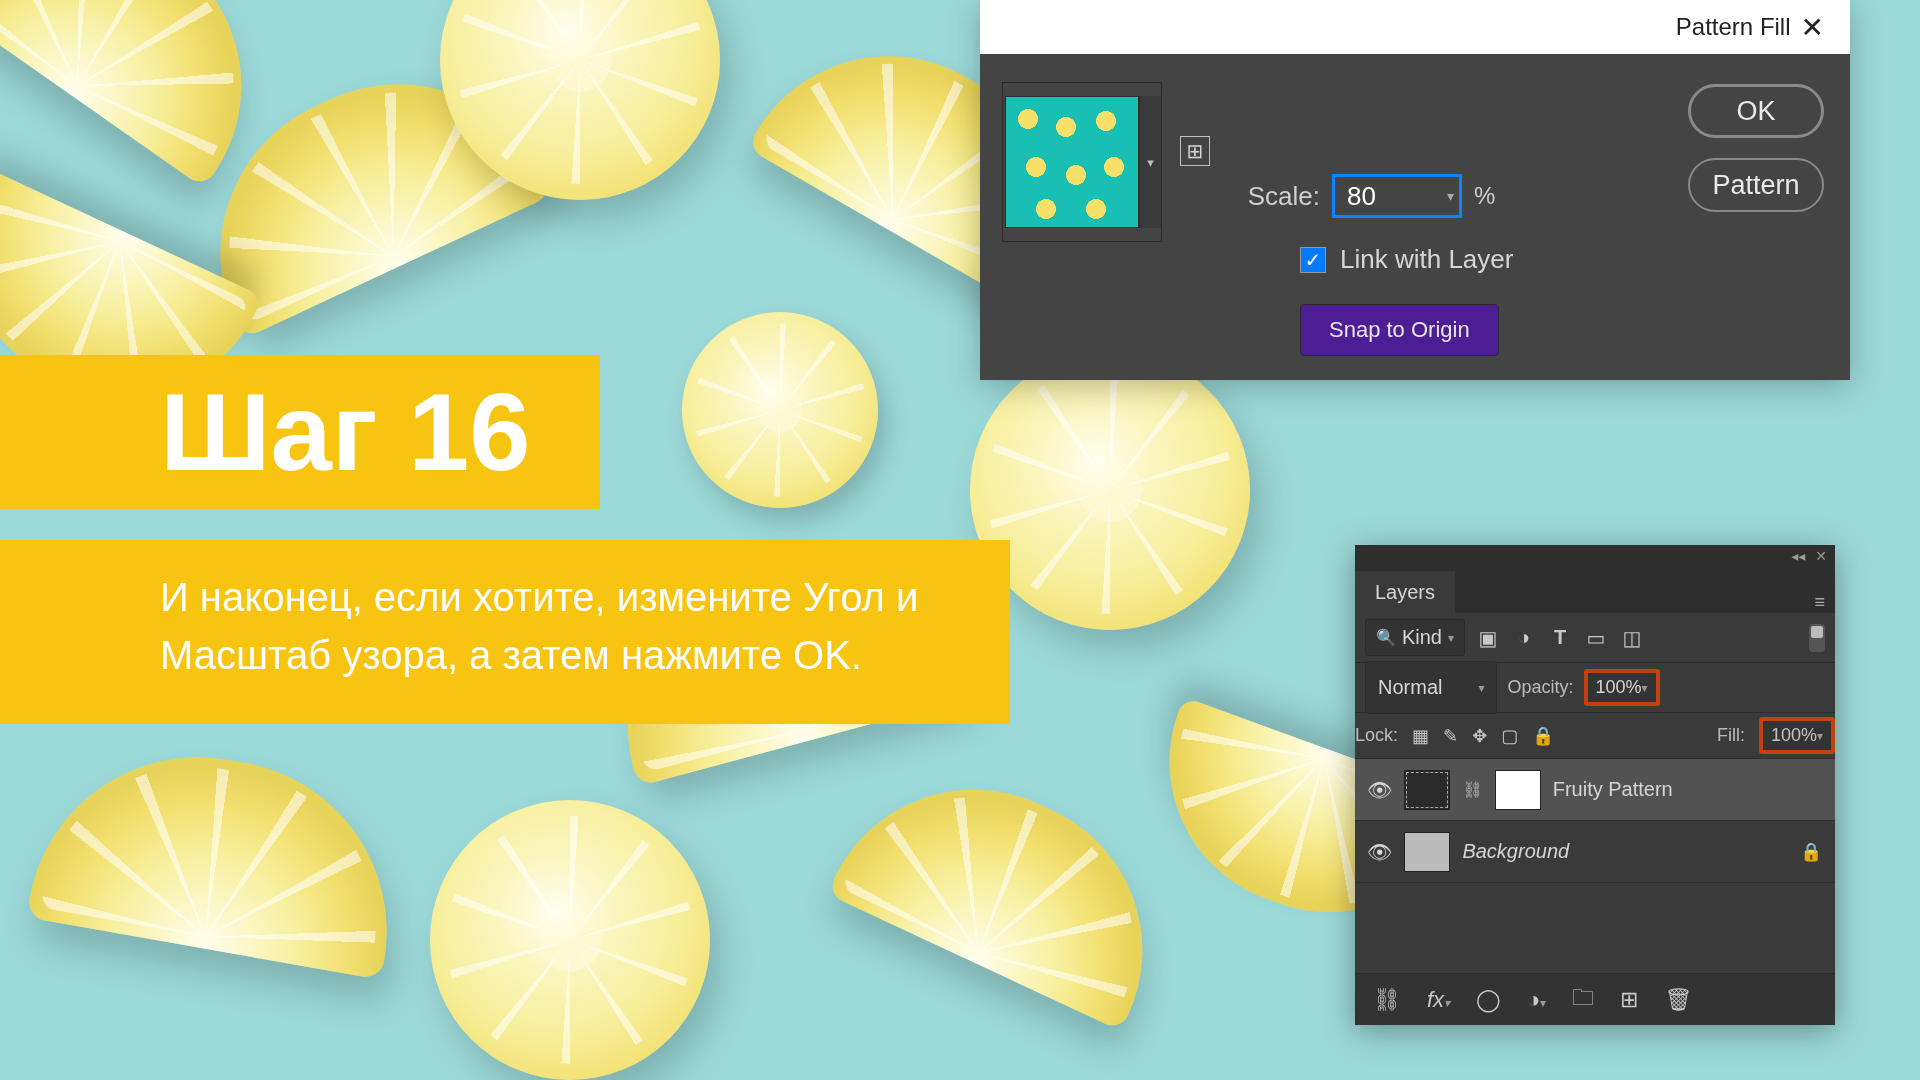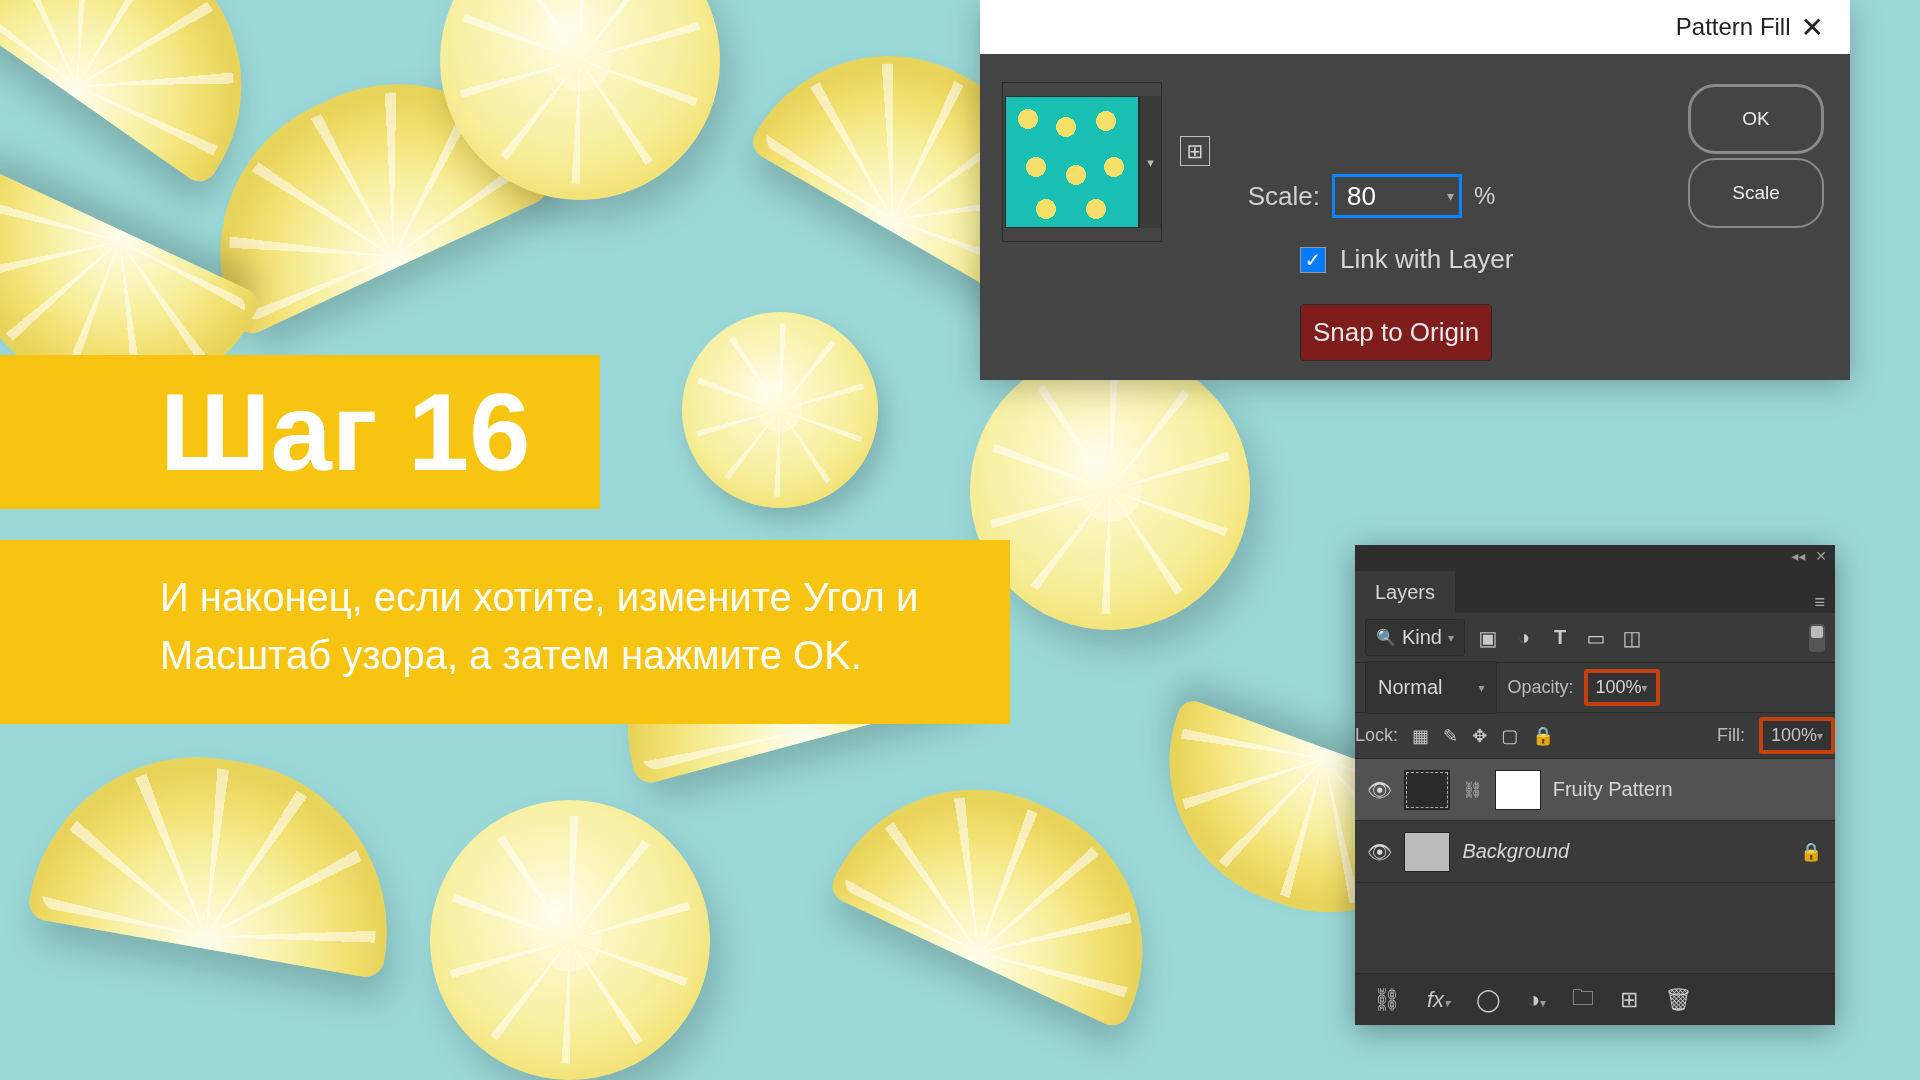--- a/index.html
+++ b/index.html
@@ -110,27 +110,27 @@
     font-size: 26px; height: 44px; padding: 0 12px; width: 180px;
   }
   .num-input.scale { width: 130px; }
   .unit { color:#cfcfcf; font-size: 24px; }
 
   .link-row { position:absolute; left: 320px; top: 190px; display:flex; align-items:center; gap: 14px; font-size: 26px; }
   .chk { width: 26px; height: 26px; border: 1px solid #999; background: #007aff;
     display:flex;align-items:center;justify-content:center;color:#fff;font-size:20px; }
   .snap-btn {
     position:absolute; left: 320px; top: 250px;
-    background:#7f1d1d; border:1px solid #2a2a2a; color:#e6e6e6;
-    padding: 12px 12px; font-size: 26px; border-radius:4px; cursor:pointer;
+    background:#4c1d95; border:1px solid #2a2a2a; color:#e6e6e6;
+    padding: 12px 28px; font-size: 22px; border-radius:4px; cursor:pointer;
   }
   .pill {
-    position:absolute; right: 26px; width: 136px; height: 70px; border-radius: 27px;
+    position:absolute; right: 26px; width: 136px; height: 54px; border-radius: 27px;
     border: 2px solid #8a8a8a; background: transparent; color:#eaeaea;
-    display:flex;align-items:center;justify-content:center; font-size: 19px; cursor:pointer;
+    display:flex;align-items:center;justify-content:center; font-size: 27px; cursor:pointer;
   }
   .pill.ok { top: 30px; border-width:3px; }
   .pill.cancel { top: 104px; }
 
   
   .layers {
     position:absolute; left:1355px; top:545px; width:480px; height:480px;
     background:#3a3a3a; color:#d6d6d6; box-shadow:0 6px 30px rgba(0,0,0,0.35);
     font-size: 20px;
   }
@@ -226,21 +226,21 @@
     </div>
 
     <div class="link-row">
       <div class="chk">✓</div>
       <span>Link with Layer</span>
     </div>
 
     <div class="snap-btn">Snap to Origin</div>
 
     <div class="pill ok">OK</div>
-    <div class="pill cancel">Scale</div>
+    <div class="pill cancel">Pattern</div>
   </div>
 </div>
 
 <div class="layers">
   <div class="layers-top">
     <span>◂◂</span>
     <span>✕</span>
   </div>
   <div class="layers-tab-row">
     <div class="layers-tab">Layers</div>

